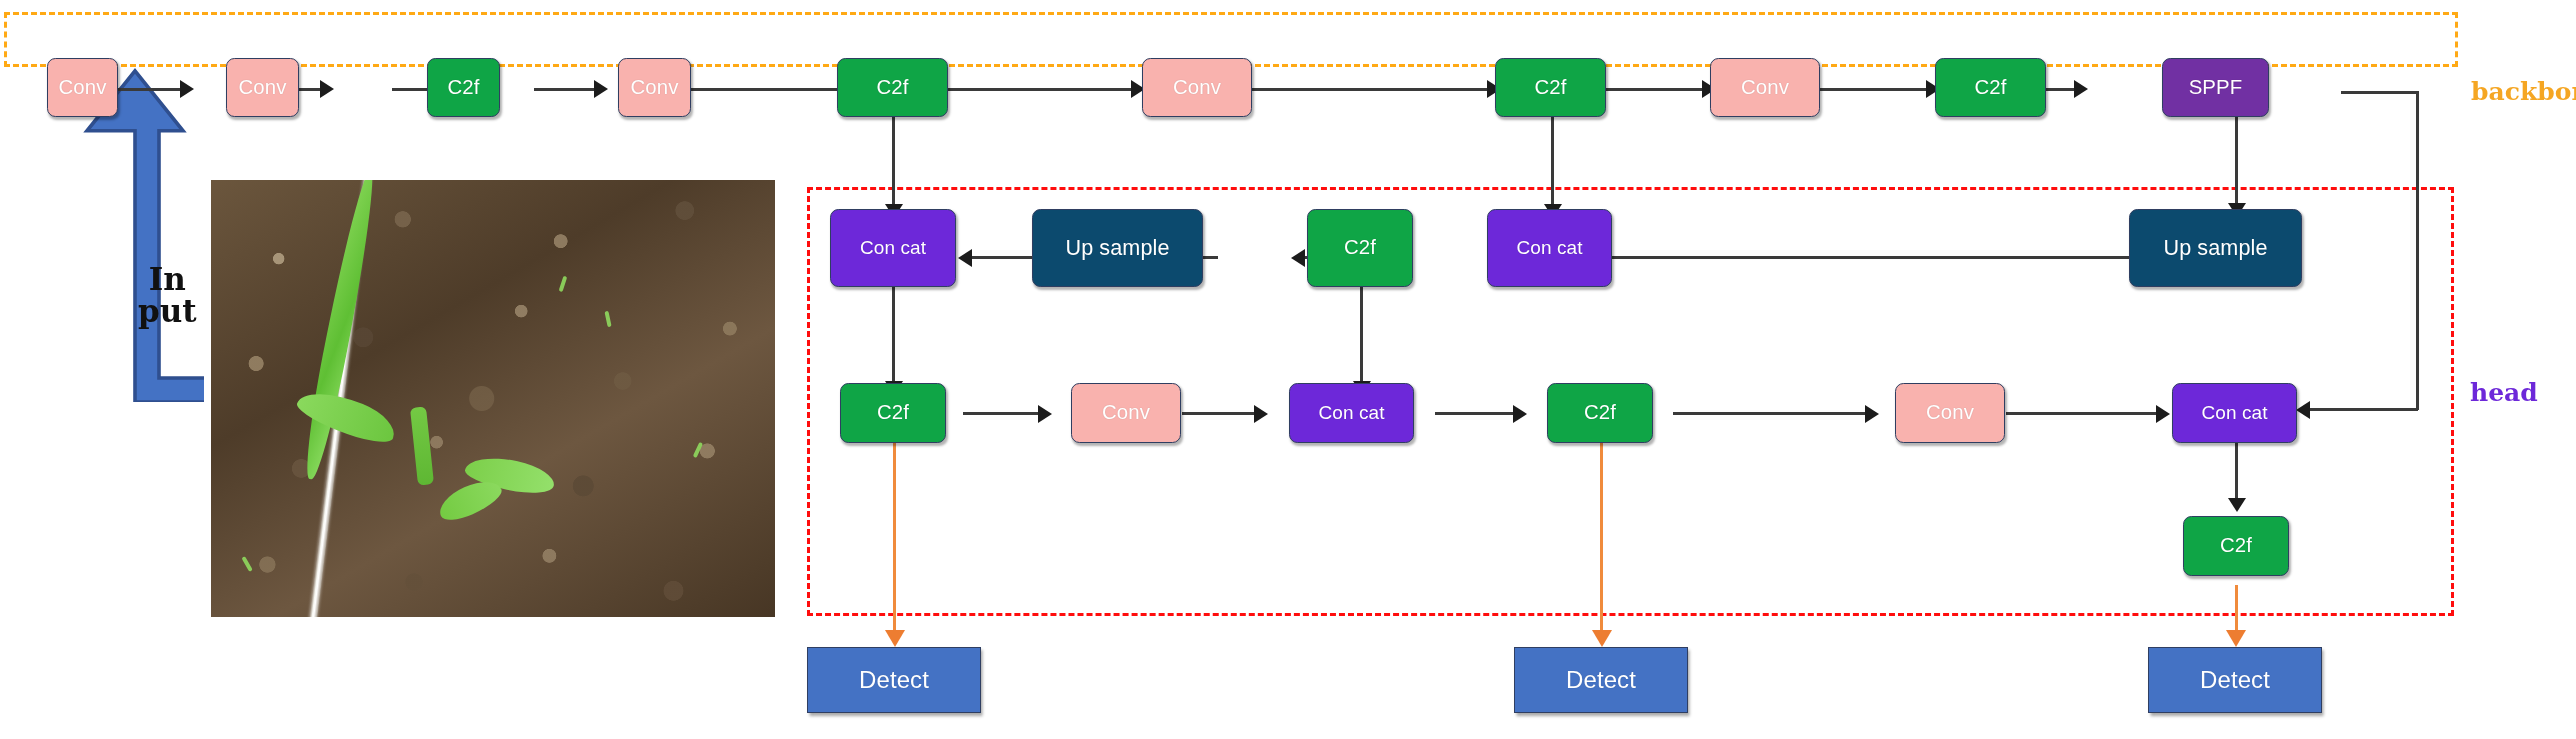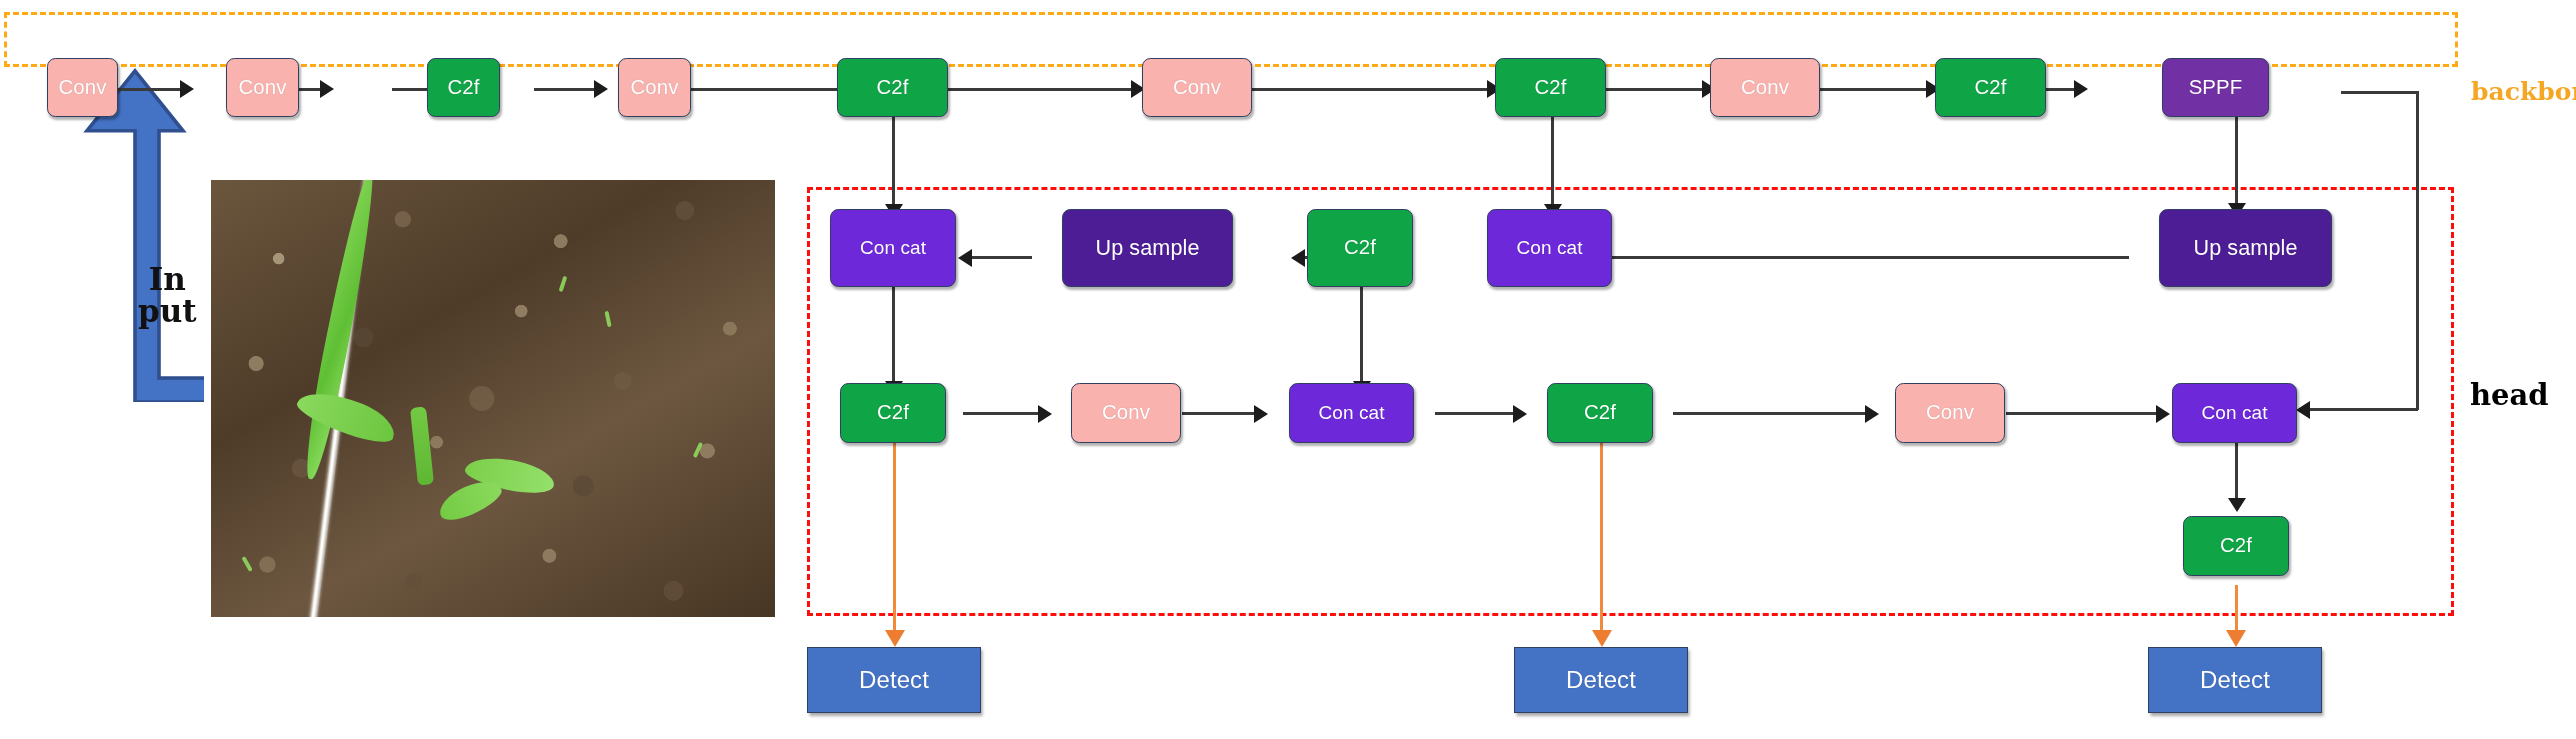--- a/index.html
+++ b/index.html
@@ -13,37 +13,37 @@
   
   .region{position:absolute;box-sizing:border-box;pointer-events:none;}
   .region-backbone{border:3px dashed #FFA914;}
   .region-head{border:3px dashed #FF0D0D;}
 
   .region-label{
     position:absolute;font-weight:bold;white-space:nowrap;
     font-family:"DejaVu Serif","Liberation Serif",serif;
   }
   .label-backbone{color:#F5A623;font-size:25px;}
-  .label-head{color:#000000;font-size:29px;}
+  .label-head{color:#6d28d9;font-size:25px;}
 
   
   .node{
     position:absolute;box-sizing:border-box;
     display:flex;align-items:center;justify-content:center;
     color:#ffffff;text-align:center;line-height:1.05;
     border:1.8px solid #2F3E61;border-radius:8.4px;
     box-shadow:1.8px 2.4px 2.4px rgba(0,0,0,.30);
     font-weight:400;letter-spacing:0.1px;
     text-shadow:0 0 1.2px rgba(0,0,0,.18);
   }
   .node.conv   {background:#F9B2AE;}
   .node.c2f    {background:#0FA546;}
   .node.sppf   {background:#7130A3;}
   .node.concat {background:#6d28d9;}
-  .node.upsample{background:#4c1d95;margin-left:30px;}
+  .node.upsample{background:#0c4a6e;}
   .node.detect {
     background:#4472C4;border-radius:0;border:1.8px solid #2F3E61;
     box-shadow:2.4px 3px 3px rgba(0,0,0,.35);
   }
 
   
   .edge{position:absolute;background:#3A3A3A;}
   .edge.h{height:3px;}
   .edge.v{width:3px;}
   .edge.orange{background:#F08B3C;}

